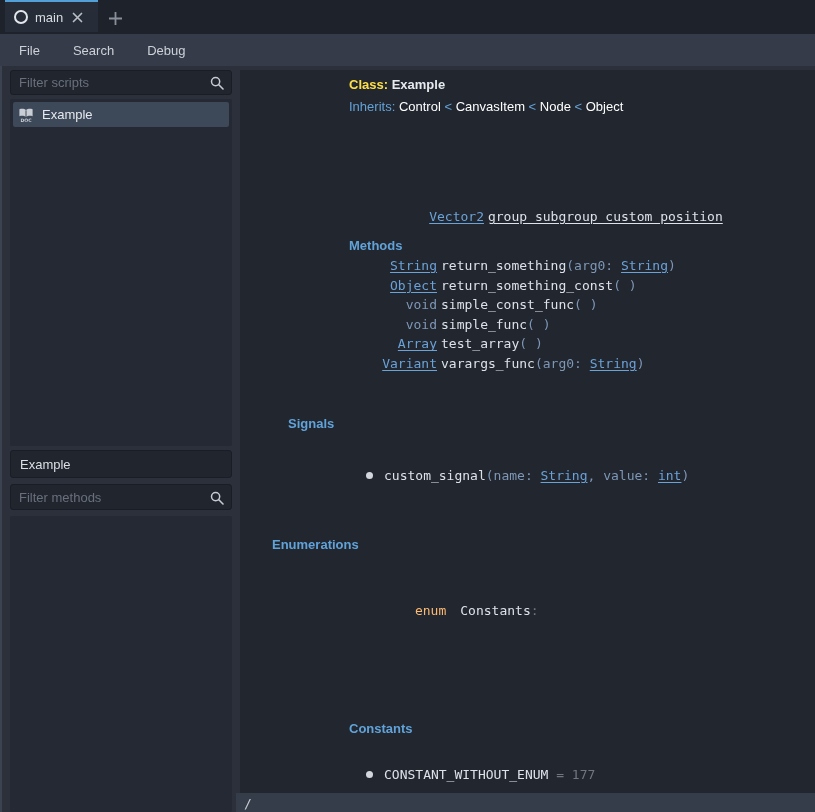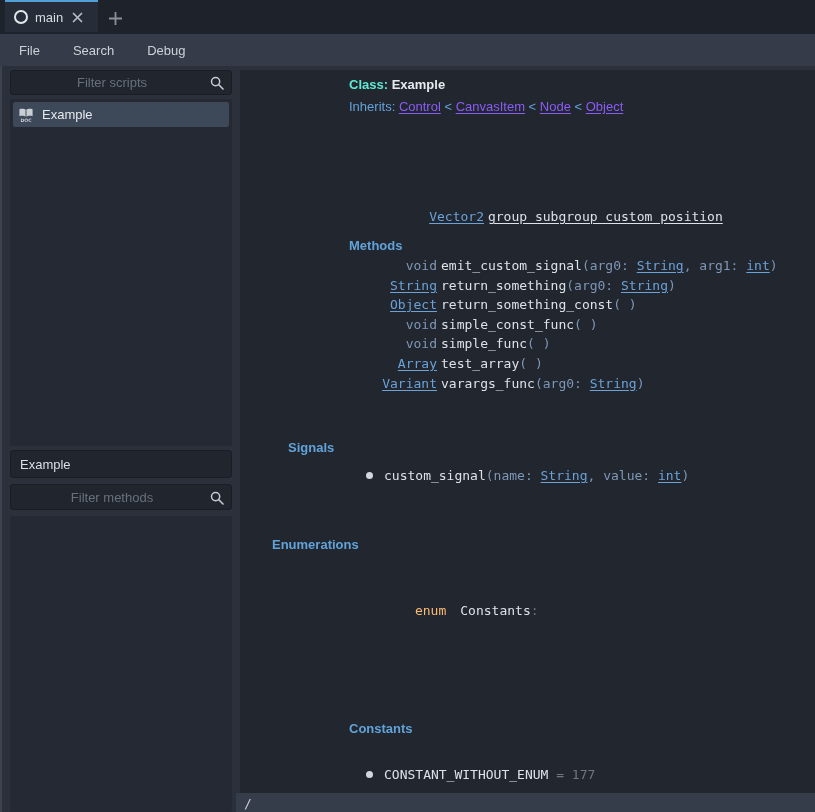--- a/index.html
+++ b/index.html
@@ -18,38 +18,38 @@
   .menubar{position:absolute;left:0;top:34px;right:0;height:32px;background:#353b48;
            display:flex;align-items:center;padding-left:16px;gap:27px;box-sizing:border-box;}
   .menu-item{color:#cdd1d8;cursor:pointer;padding:2px 3px;}
 
   .left-edge{position:absolute;left:0;top:66px;bottom:0;width:2px;background:#3b4250;}
 
   
   .panel{position:absolute;left:10px;width:222px;box-sizing:border-box;}
   .input-box{background:#20252e;border:1px solid #191d25;border-radius:3px;height:25px;}
   .input-box input{position:absolute;left:0;top:0;width:100%;height:100%;background:transparent;border:none;outline:none;
-        color:#0ea5e9;font-family:inherit;font-size:13px;padding:0 26px 0 8px;box-sizing:border-box;text-align:center;}
+        color:#0ea5e9;font-family:inherit;font-size:13px;padding:0 26px 0 8px;box-sizing:border-box;}
   .input-box input::placeholder{color:#69707c;}
   .search-ico{position:absolute;right:7px;top:5px;pointer-events:none;}
 
   .list-panel{background:#242933;border-radius:2px;}
   .script-row{margin:3px;height:25px;background:#3d4859;border-radius:2px;display:flex;align-items:center;
               gap:8px;padding-left:5px;cursor:pointer;}
   .script-row .label{color:#e6e9ed;}
   .name-panel{background:#20252e;border:1px solid #191d25;border-radius:3px;height:28px;display:flex;align-items:center;padding-left:9px;color:#dcdfe4;}
 
   
   .content{position:absolute;left:240px;top:70px;width:575px;height:723px;background:#21262f;overflow:hidden;}
   .abs{position:absolute;left:0;right:0;}
   .h{color:#61a3d9;font-weight:bold;margin-left:109px;line-height:20px;}
   .classline{margin-left:109px;line-height:20px;font-weight:bold;}
   .classline .cname{color:#e7eaee;}
   .inhline{margin-left:109px;line-height:20px;color:#64a3d8;}
-  .s-link{color:#8b5cf6;text-decoration:underline;text-underline-offset:2px;cursor:pointer;}
+  .s-link{color:#ffffff;text-underline-offset:2px;cursor:pointer;}
   .inh-sep{color:#64a3d8;}
 
   .mono{font-family:"DejaVu Sans Mono","Liberation Mono",monospace;font-size:13px;}
   .t-muted{color:#7e97b6;}
   .t-link{color:#6ba2d8;text-decoration:underline;text-underline-offset:2px;cursor:pointer;}
   .t-white{color:#dde2e9;}
   .t-gray{color:#70767f;}
   .kw{color:#fdba74;}
   .u{text-decoration:underline;text-underline-offset:2px;}
 
@@ -135,44 +135,43 @@
           <path d="M8.8 8.8 L13 13" stroke="#c7ccd3" stroke-width="1.6" stroke-linecap="round"></path>
         </svg>
     </span>
   </div>
 
   <div class="panel list-panel" style="top:516px;height:296px;"></div>
 
   <div class="content">
 
     <div class="abs classline" style="top:5px;">
-      <span style="color:#5eead4">Class:</span><span> </span><span class="cname">Example</span>
+      <span style="color:#fde047">Class:</span><span> </span><span class="cname">Example</span>
     </div>
 
     <div class="abs inhline" style="top:27px;">
       <span>Inherits:</span><span> </span><span><span class="s-link">Control</span><span class="inh-sep"> &lt; </span><span class="s-link">CanvasItem</span><span class="inh-sep"> &lt; </span><span class="s-link">Node</span><span class="inh-sep"> &lt; </span><span class="s-link">Object</span></span>
     </div>
 
 
     <div class="abs prow mono" style="top:117px;">
       <span class="mtype t-link">Vector2</span><span class="mname t-white u">group_subgroup_custom_position</span>
     </div>
 
     <div class="abs h" style="top:166px;">Methods</div>
     <div class="abs mono" style="top:186px;">
-        <div class="mrow"><span class="mtype t-muted">void</span><span class="mname t-white">emit_custom_signal</span><span class="t-muted">(</span><span class="t-muted">arg0: </span><span class="t-link">String</span><span class="t-muted">, arg1: </span><span class="t-link">int</span><span class="t-muted">)</span></div>
         <div class="mrow"><span class="mtype t-link">String</span><span class="mname t-white">return_something</span><span class="t-muted">(</span><span class="t-muted">arg0: </span><span class="t-link">String</span><span class="t-muted">)</span></div>
         <div class="mrow"><span class="mtype t-link">Object</span><span class="mname t-white">return_something_const</span><span class="t-muted">(</span><span class="t-muted"> )</span></div>
         <div class="mrow"><span class="mtype t-muted">void</span><span class="mname t-white">simple_const_func</span><span class="t-muted">(</span><span class="t-muted"> )</span></div>
         <div class="mrow"><span class="mtype t-muted">void</span><span class="mname t-white">simple_func</span><span class="t-muted">(</span><span class="t-muted"> )</span></div>
         <div class="mrow"><span class="mtype t-link">Array</span><span class="mname t-white">test_array</span><span class="t-muted">(</span><span class="t-muted"> )</span></div>
         <div class="mrow"><span class="mtype t-link">Variant</span><span class="mname t-white">varargs_func</span><span class="t-muted">(</span><span class="t-muted">arg0: </span><span class="t-link">String</span><span class="t-muted">)</span></div>
       </div>
 
-    <div class="abs h" style="top:368px;margin-left:48px;">Signals</div>
+    <div class="abs h" style="top:344px;margin-left:48px;">Signals</div>
     <div class="abs mono" style="top:396px;">
         <div class="srow"><span class="bullet"></span><span class="t-white">custom_signal</span><span class="t-muted">(</span><span class="t-muted">name: </span><span class="t-link">String</span><span class="t-muted">, value: </span><span class="t-link">int</span><span class="t-muted">)</span></div>
       </div>
 
     <div class="abs h" style="top:465px;margin-left:32px;">Enumerations</div>
 
     <div class="abs enumline mono" style="top:511px;">
       <span class="kw">enum</span><span class="enumname t-white">Constants</span><span class="t-gray">:</span>
     </div>
 

